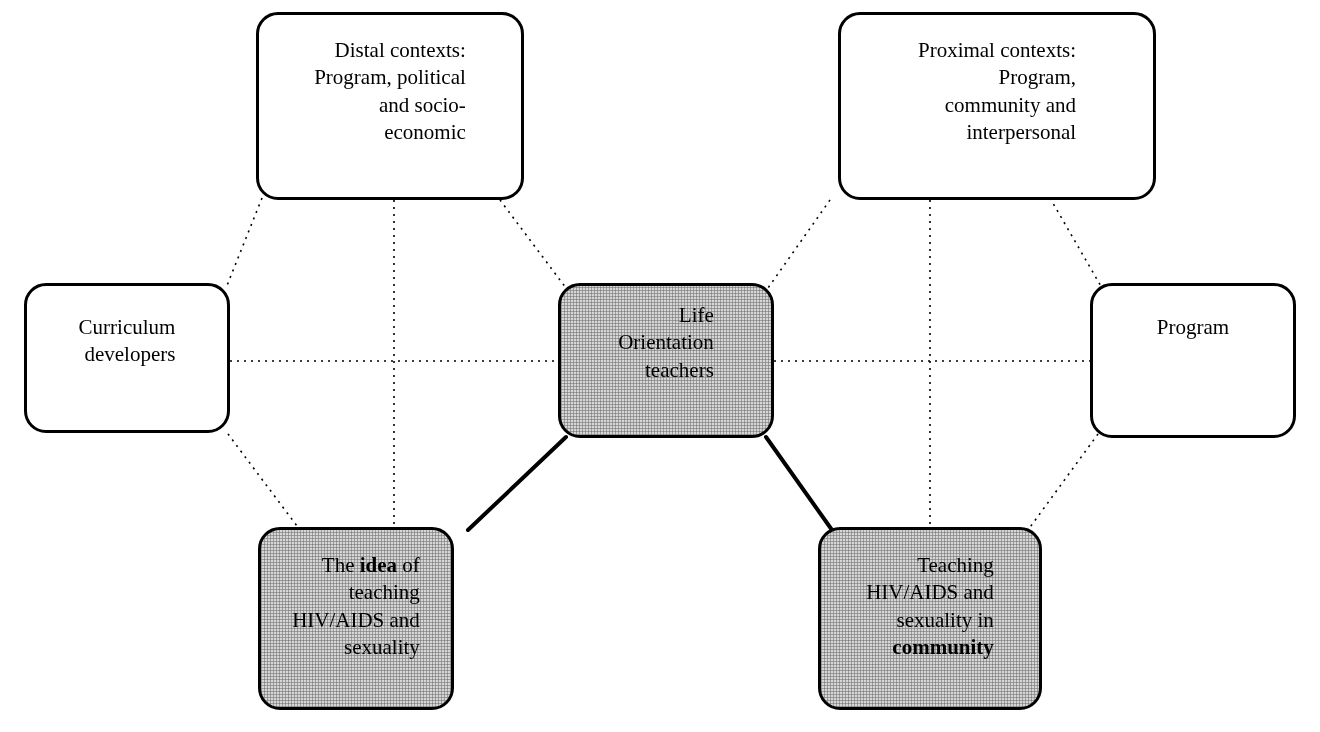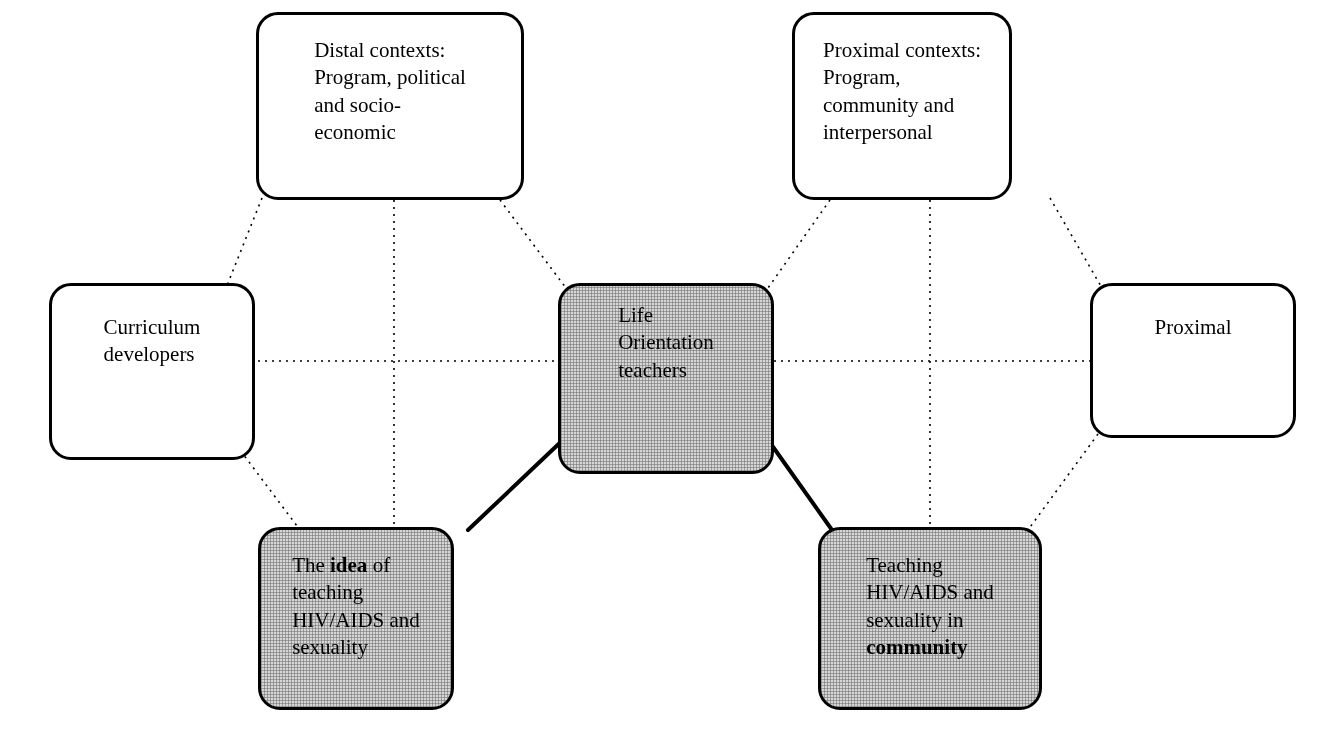--- a/index.html
+++ b/index.html
@@ -24,21 +24,21 @@
     pointer-events: none;
   }
   .node {
     position: absolute;
     box-sizing: border-box;
     border: 3px solid #000000;
     border-radius: 22px;
     background: #ffffff;
     display: flex;
     justify-content: center;
-    text-align: left;
+    text-align: right;
     color: #000000;
     font-size: 21px;
     line-height: 1.30;
     z-index: 2;
   }
   .node .label {
     display: block;
     padding: 0 12px;
     white-space: pre-line;
   }
@@ -82,40 +82,40 @@
       <line x1="766" y1="437" x2="832" y2="530" stroke="#000000" stroke-width="4" stroke-linecap="round"></line>
     </svg>
 
   <div class="node align-top pad-t-md" style="left: 256px; top: 12px; width: 268px; height: 188px;">
     <span class="label">Distal contexts:
 Program, political
 and socio-
 economic</span>
   </div>
 
-  <div class="node align-top pad-t-md" style="left: 792px; top: 12px; width: 220px; height: 188px; font-family: Liberation Serif, serif;">
+  <div class="node align-top pad-t-md" style="left: 838px; top: 12px; width: 318px; height: 188px; font-family: Liberation Serif, serif;">
     <span class="label">Proximal contexts:
 Program,
 community and
 interpersonal</span>
   </div>
 
-  <div class="node align-top pad-t-lg" style="left: 24px; top: 283px; width: 206px; height: 177px; margin-left: 25px;">
+  <div class="node align-top pad-t-lg" style="left: 24px; top: 283px; width: 206px; height: 150px;">
     <span class="label">Curriculum
 developers</span>
   </div>
 
-  <div class="node shaded align-top pad-t-sm" style="left: 558px; top: 283px; width: 216px; height: 191px;">
+  <div class="node shaded align-top pad-t-sm" style="left: 558px; top: 283px; width: 216px; height: 155px;">
     <span class="label">Life
 Orientation
 teachers</span>
   </div>
 
   <div class="node align-top pad-t-lg" style="left: 1090px; top: 283px; width: 206px; height: 155px;">
-    <span class="label">Proximal</span>
+    <span class="label">Program</span>
   </div>
 
   <div class="node shaded align-top pad-t-md" style="left: 258px; top: 527px; width: 196px; height: 183px;">
     <span class="label">The <b>idea</b> of<br>teaching<br>HIV/AIDS and<br>sexuality</span>
   </div>
 
   <div class="node shaded align-top pad-t-md" style="left: 818px; top: 527px; width: 224px; height: 183px;">
     <span class="label">Teaching<br>HIV/AIDS and<br>sexuality in<br><b>community</b></span>
   </div>
 

